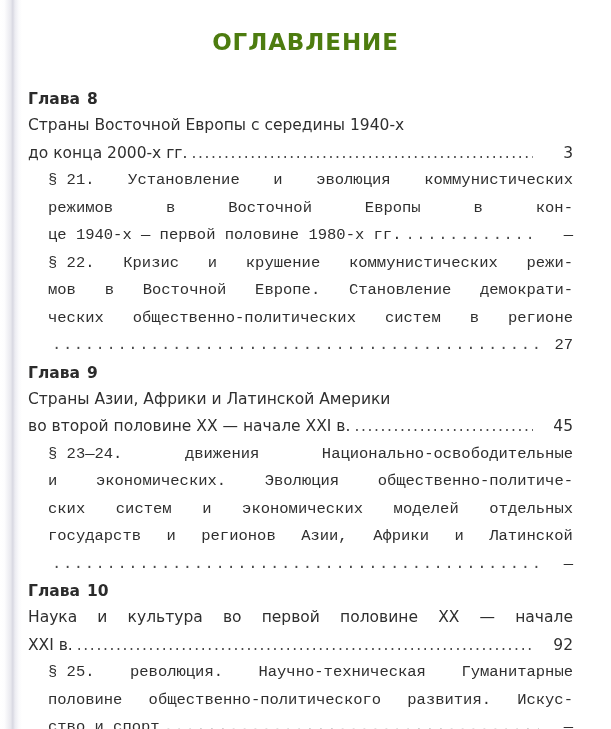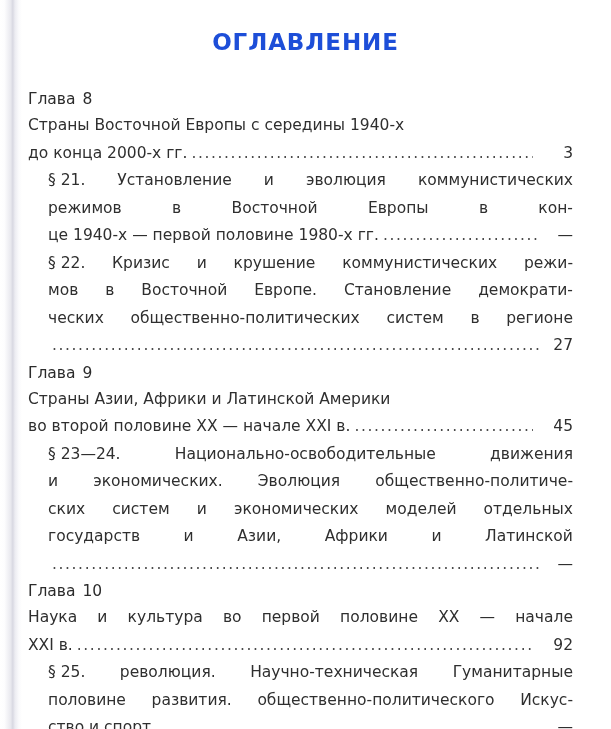--- a/index.html
+++ b/index.html
@@ -46,58 +46,59 @@
 
   .toc-title {
     position: absolute;
     left: 0;
     top: 29px;
     width: 611px;
     text-align: center;
     font-size: 23px;
     font-weight: bold;
     letter-spacing: 0.9px;
-    color: #1d4ed8;
+    color: #4d7c0f;
     font-family: "DejaVu Sans", "Liberation Sans", sans-serif;
   }
 
   .chapters {
     position: absolute;
     left: 28px;
     top: 86px;
     width: 545px;
   }
 
   .chapter {
     margin-bottom: 0;
   }
 
   .chapter-head {
     font-size: 15.5px;
-    font-weight: normal;
+    font-weight: bold;
     color: #2b2b2b;
     line-height: 26px;
     white-space: nowrap;
   }
   .chapter-head .num {
     margin-left: 7px;
   }
 
   
   .line {
     display: flex;
     align-items: flex-start;
     font-size: 15.5px;
     color: #2f2f2f;
     line-height: 27.5px;
     height: 27.5px;
     white-space: nowrap;
   }
   .line.indent {
     padding-left: 20px;
+    font-family: Liberation Mono, monospace;
   }
   .line-text {
     flex: 0 0 auto;
   }
   
   .line.justify .line-text {
     flex: 1 1 auto;
     display: flex;
     justify-content: space-between;
     white-space: nowrap;
@@ -217,22 +218,22 @@
             <span class="line-text">Страны Азии, Африки и Латинской Америки</span>
           </div>
           <div class="line">
             <span class="line-text">во второй половине XX — начале XXI в.</span>
             <span class="dots"></span>
             <span class="page-no">45</span>
           </div>
           <div class="line indent justify">
             <span class="line-text">
               <span class="w">§ 23—24.</span>
+              <span class="w">движения</span>
               <span class="w">Национально-освободительные</span>
-              <span class="w">движения</span>
             </span>
           </div>
           <div class="line indent justify">
             <span class="line-text">
               <span class="w">и</span>
               <span class="w">экономических.</span>
               <span class="w">Эволюция</span>
               <span class="w">общественно-политиче-</span>
             </span>
           </div>
@@ -243,20 +244,21 @@
               <span class="w">и</span>
               <span class="w">экономических</span>
               <span class="w">моделей</span>
               <span class="w">отдельных</span>
             </span>
           </div>
           <div class="line indent justify">
             <span class="line-text">
               <span class="w">государств</span>
               <span class="w">и</span>
+              <span class="w">регионов</span>
               <span class="w">Азии,</span>
               <span class="w">Африки</span>
               <span class="w">и</span>
               <span class="w">Латинской</span>
             </span>
           </div>
           <div class="line indent">
             <span class="dots"></span>
             <span class="page-no narrow">—</span>
           </div>
@@ -285,22 +287,22 @@
             <span class="line-text">
               <span class="w">§ 25.</span>
               <span class="w">революция.</span>
               <span class="w">Научно-техническая</span>
               <span class="w">Гуманитарные</span>
             </span>
           </div>
           <div class="line indent justify">
             <span class="line-text">
               <span class="w">половине</span>
+              <span class="w">общественно-политического</span>
               <span class="w">развития.</span>
-              <span class="w">общественно-политического</span>
               <span class="w">Искус-</span>
             </span>
           </div>
           <div class="line indent">
             <span class="line-text">ство и спорт</span>
             <span class="dots"></span>
             <span class="page-no narrow">—</span>
           </div>
         </div>
       </div>

